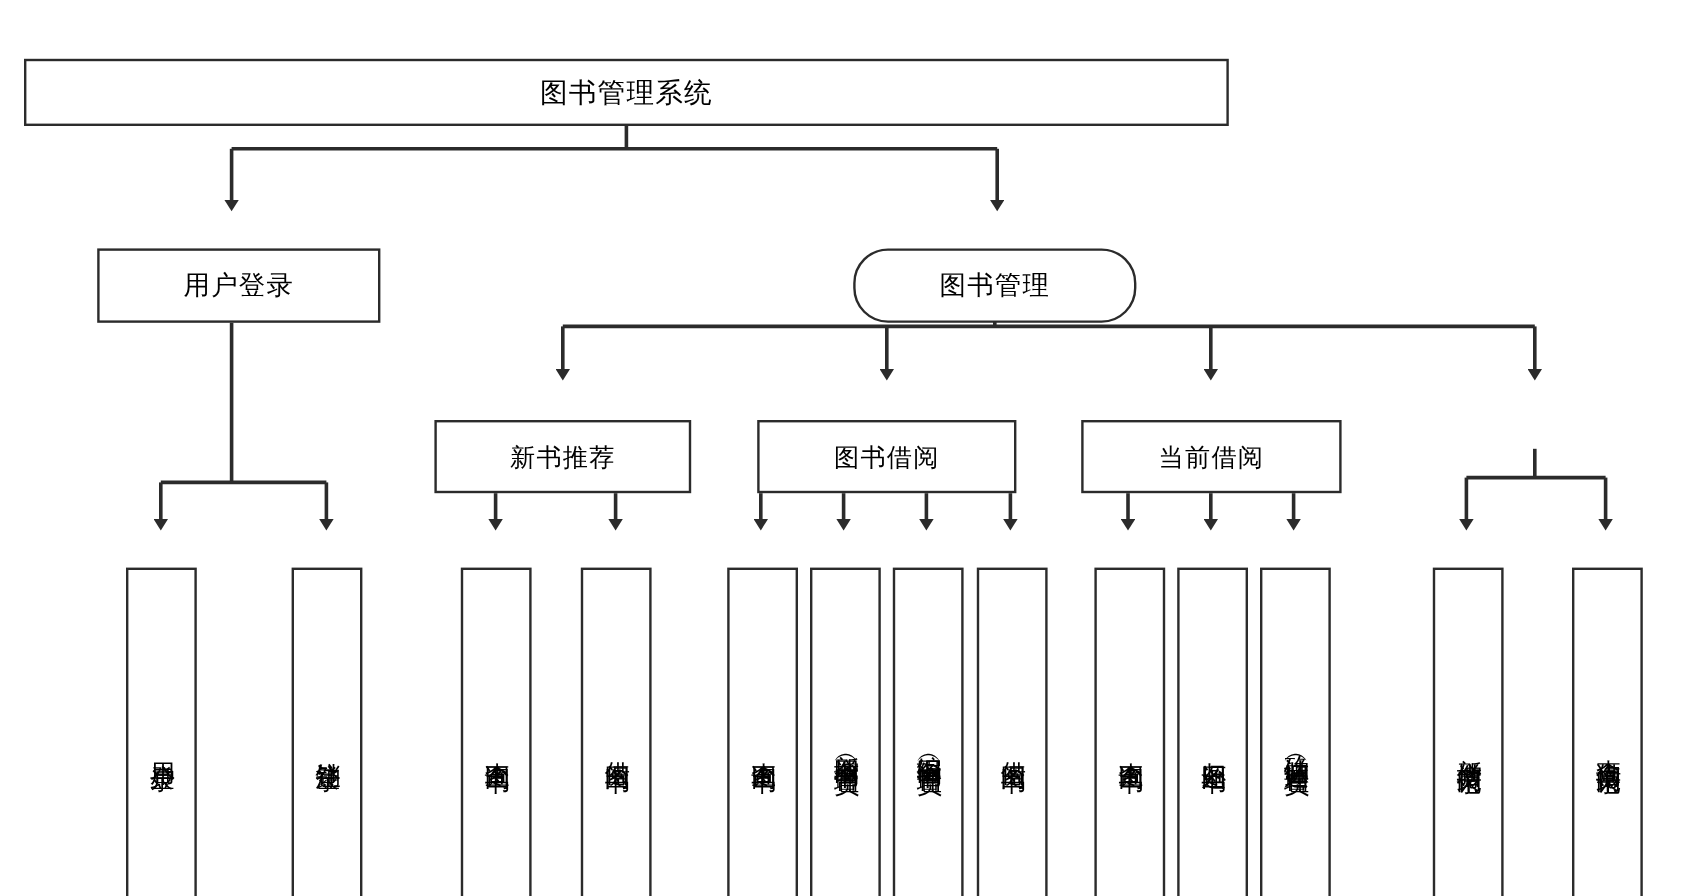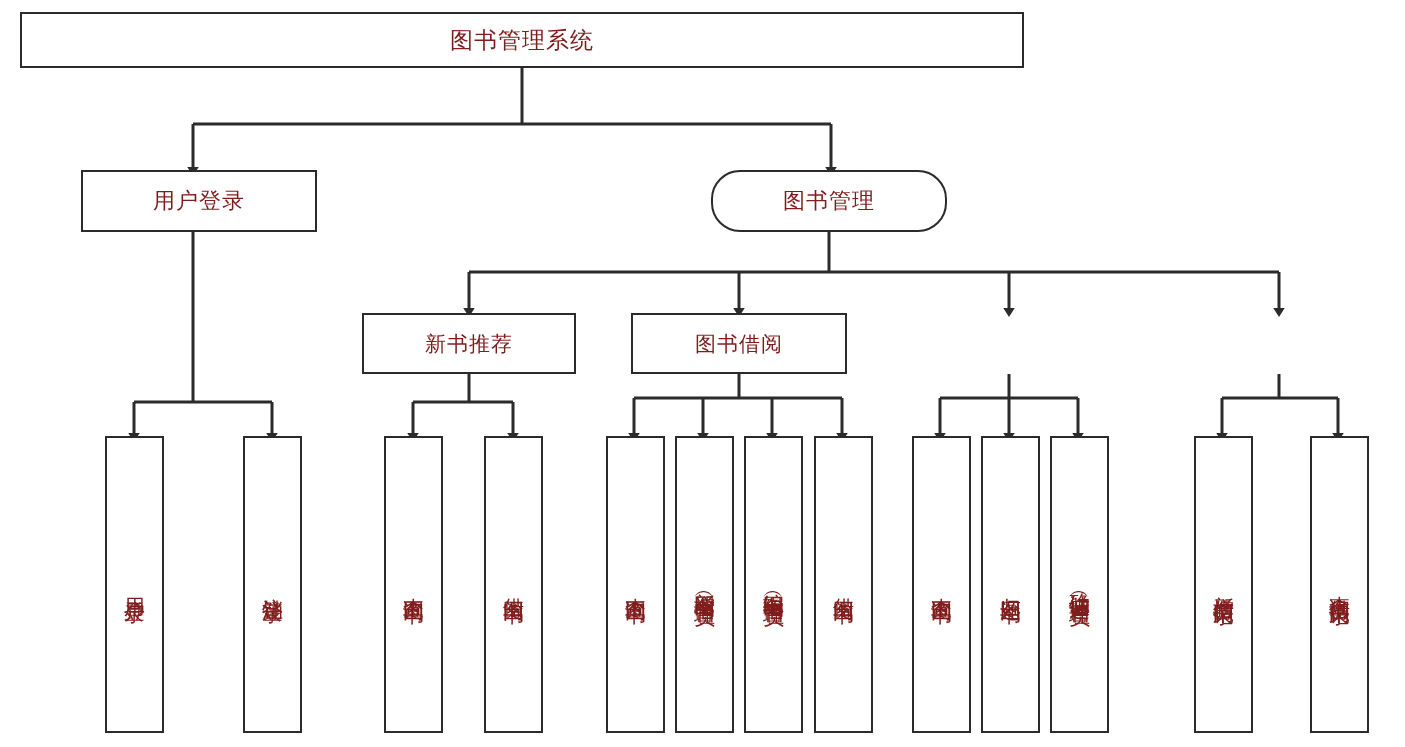--- a/index.html
+++ b/index.html
@@ -26,22 +26,23 @@
     pointer-events: none;
   }
   .node {
     position: absolute;
     box-sizing: border-box;
     background: #ffffff;
     border: 2px solid #2b2b2b;
     display: flex;
     align-items: center;
     justify-content: center;
-    color: #7f1d1d;
+    color: #000000;
     z-index: 2;
+    margin-top: 37px;
   }
   .node.root {
     font-size: 23px;
   }
   .node.lvl2 {
     font-size: 22px;
   }
   .node.lvl3 {
     font-size: 21px;
   }
@@ -139,20 +140,23 @@
   <div class="node lvl2" style="left:711px; top:170px; width:236px; height:62px;border-radius:29px;">
     <span class="htext">图书管理</span>
   </div>
 
   <div class="node lvl3" style="left:362px; top:313px; width:214px; height:61px;">
     <span class="htext">新书推荐</span>
   </div>
   <div class="node lvl3" style="left:631px; top:313px; width:216px; height:61px;">
     <span class="htext">图书借阅</span>
   </div>
+  <div class="node lvl3" style="left:901px; top:313px; width:217px; height:61px;">
+    <span class="htext">当前借阅</span>
+  </div>
 
   <div class="node leaf" style="left:105px; top:436px; width:59px; height:297px;">
     <span class="vtext">用户登录</span>
   </div>
   <div class="node leaf" style="left:243px; top:436px; width:59px; height:297px;">
     <span class="vtext">注销登录</span>
   </div>
 
   <div class="node leaf" style="left:384px; top:436px; width:59px; height:297px;">
     <span class="vtext">查询图书</span>

